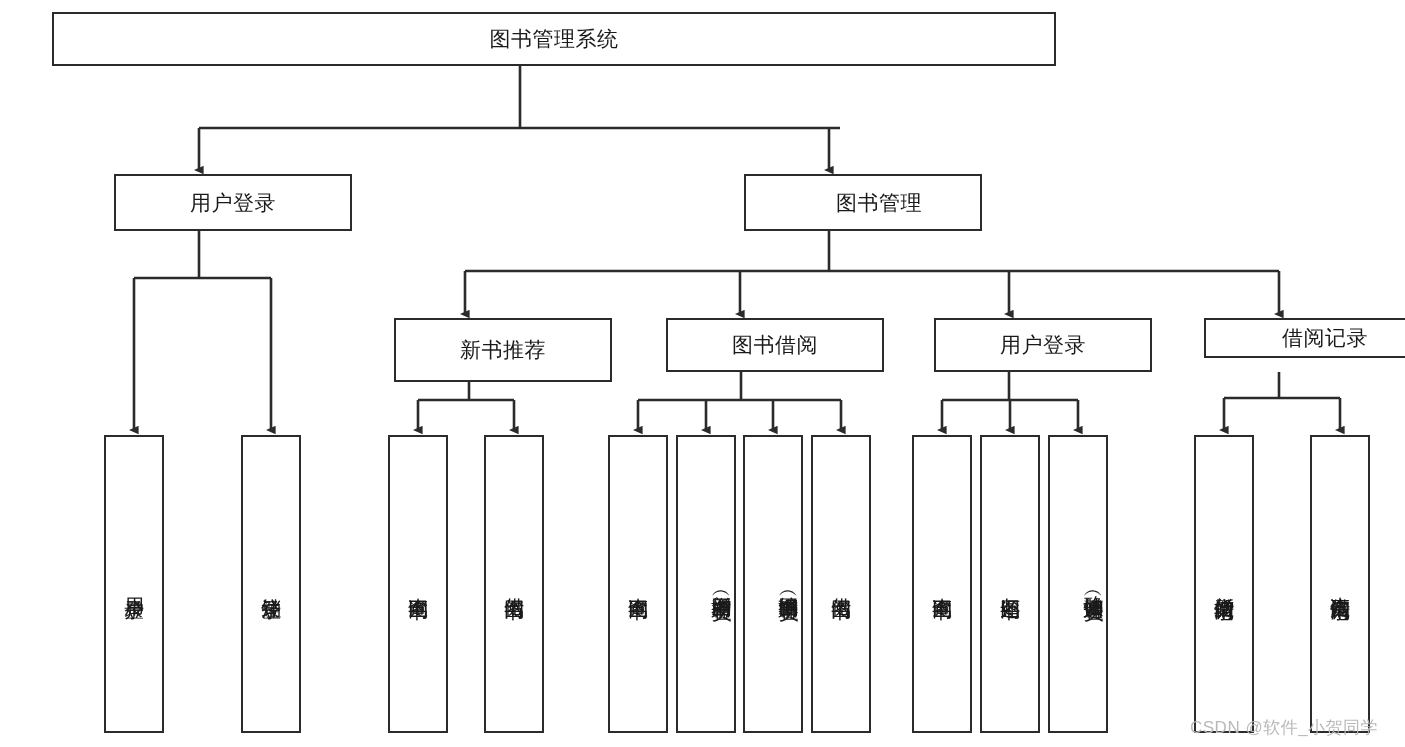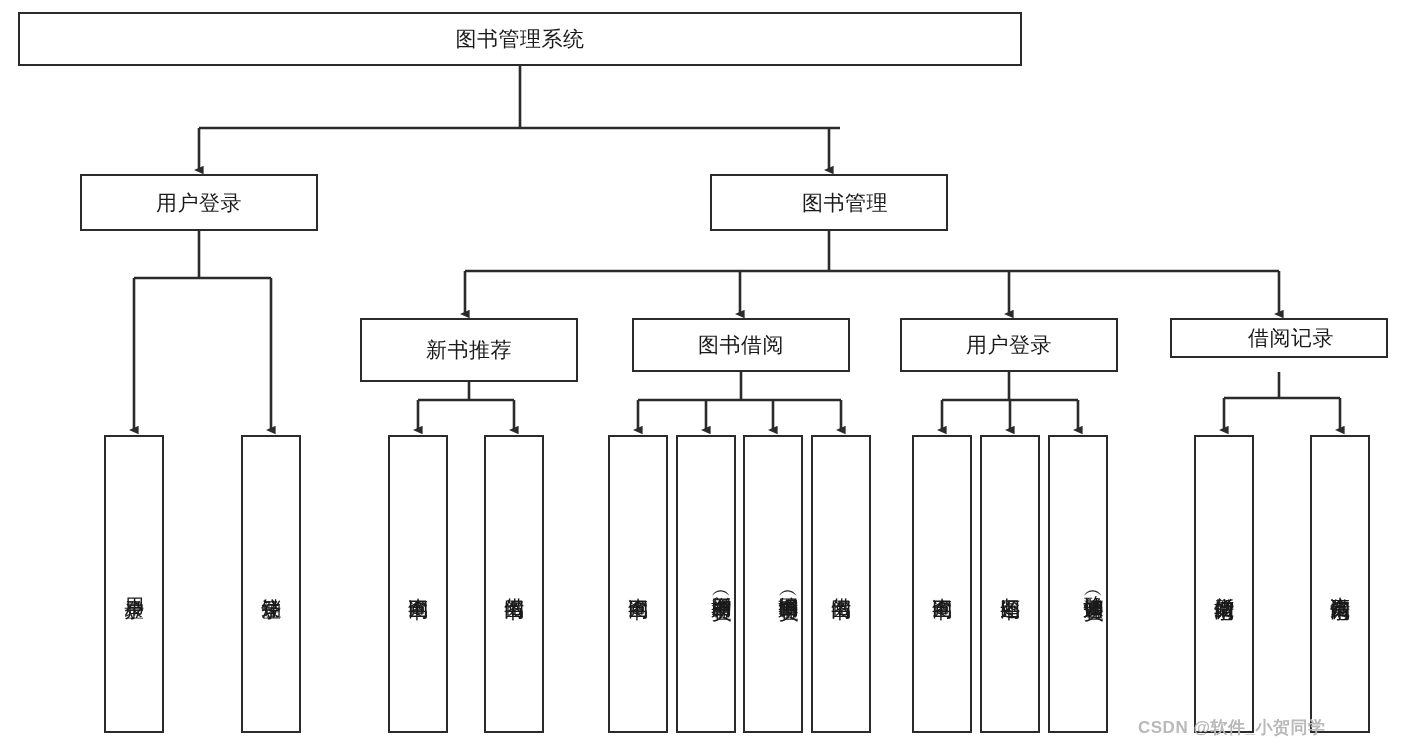--- a/index.html
+++ b/index.html
@@ -34,20 +34,21 @@
     display: flex;
     align-items: center;
     justify-content: center;
     color: #1a1a1a;
     text-align: center;
   }
   .node.horiz {
     font-size: 21px;
     line-height: 1.2;
     letter-spacing: 0.5px;
+    margin-left: 34px;
   }
   .node.root {
     font-size: 21px;
   }
   .node.vert {
     writing-mode: vertical-rl;
     text-orientation: upright;
     font-size: 20px;
     line-height: 1.28;
     letter-spacing: 1px;
@@ -191,15 +192,15 @@
     <span class="vtext">确认归还（管理员）</span>
   </div>
 
   <div class="node vert" style="left:1194px; top:435px; width:60px; height:298px;">
     <span class="vtext">新增借阅记录</span>
   </div>
   <div class="node vert" style="left:1310px; top:435px; width:60px; height:298px;">
     <span class="vtext">查询借阅记录</span>
   </div>
 
-  <div class="watermark" style="left:1138px; top:716px;font-weight:bold;">CSDN @软件_小贺同学</div>
+  <div class="watermark" style="left:1190px; top:716px;">CSDN @软件_小贺同学</div>
 
 </div>
 
 </body></html>

